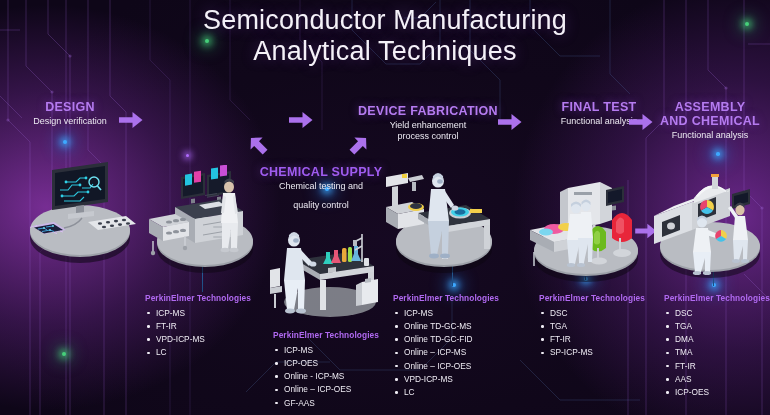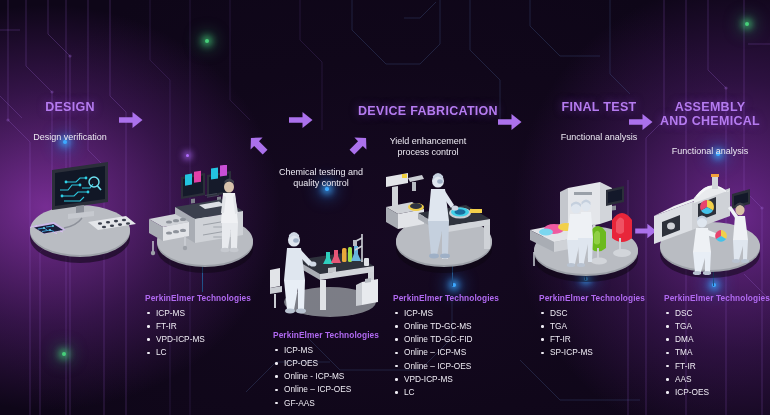--- a/index.html
+++ b/index.html
@@ -32,21 +32,21 @@
     letter-spacing:.2px;text-shadow:0 0 14px rgba(150,90,220,.35);
   }
   .title .l2{display:block;}
 
   
   .stage-head{position:absolute;text-align:center;}
   .stage-name{
     color:#b57bf0;font-weight:bold;font-size:12.5px;line-height:14px;
     letter-spacing:.3px;text-shadow:0 0 9px rgba(150,80,230,.5);
   }
-  .stage-sub{color:#ece9f2;font-size:9px;line-height:10.5px;margin-top:18px;}
+  .stage-sub{color:#ece9f2;font-size:9px;line-height:10.5px;margin-top:2px;}
 
   
   .chem-head{position:absolute;text-align:center;}
   .chem-name{color:#a05cf0;font-weight:bold;font-size:12.5px;letter-spacing:.3px;
     text-shadow:0 0 9px rgba(150,80,230,.5);}
   .chem-sub{color:#ece9f2;font-size:9px;line-height:10.5px;margin-top:2px;}
 
   
   .arrow{position:absolute;pointer-events:none;}
 
@@ -127,30 +127,35 @@
   <div class="dot blue" style="left:63px;top:140px;width:4px;height:4px;"></div>
   <div class="dot blue" style="left:325px;top:187px;width:3.5px;height:3.5px;"></div>
   <div class="dot blue" style="left:452px;top:283px;width:4px;height:4px;"></div>
   <div class="dot blue" style="left:584px;top:277px;width:4px;height:4px;"></div>
   <div class="dot blue" style="left:712px;top:283px;width:4px;height:4px;"></div>
   <div class="dot blue" style="left:716px;top:152px;width:3.5px;height:3.5px;"></div>
   <div class="dot green" style="left:745px;top:22px;width:4px;height:4px;"></div>
   <div class="dot green" style="left:62px;top:352px;width:4px;height:4px;"></div>
   <div class="dot violet" style="left:186px;top:154px;width:3px;height:3px;"></div>
 
+  <div class="title">
+    <span>Semiconductor Manufacturing</span>
+    <span class="l2">Analytical Techniques</span>
+  </div>
 
   <div class="stage-head" style="left:10px;top:100px;width:120px;">
     <div class="stage-name">DESIGN</div>
     <div class="stage-sub">Design verification</div>
   </div>
 
 
   <div class="chem-head" style="left:248px;top:165px;width:146px;">
+    <div class="chem-name">CHEMICAL SUPPLY</div>
     <div class="chem-sub">Chemical testing and</div>
-    <div class="chem-sub" style="margin-top:0;">quality control</div>
+    <div class="chem-sub" style="margin-top:8px;">quality control</div>
   </div>
 
   <div class="stage-head" style="left:348px;top:104px;width:160px;">
     <div class="stage-name">DEVICE FABRICATION</div>
     <div class="stage-sub">Yield enhancement</div>
     <div class="stage-sub" style="margin-top:0;">process control</div>
   </div>
 
   <div class="stage-head" style="left:539px;top:100px;width:120px;">
     <div class="stage-name">FINAL TEST</div>

